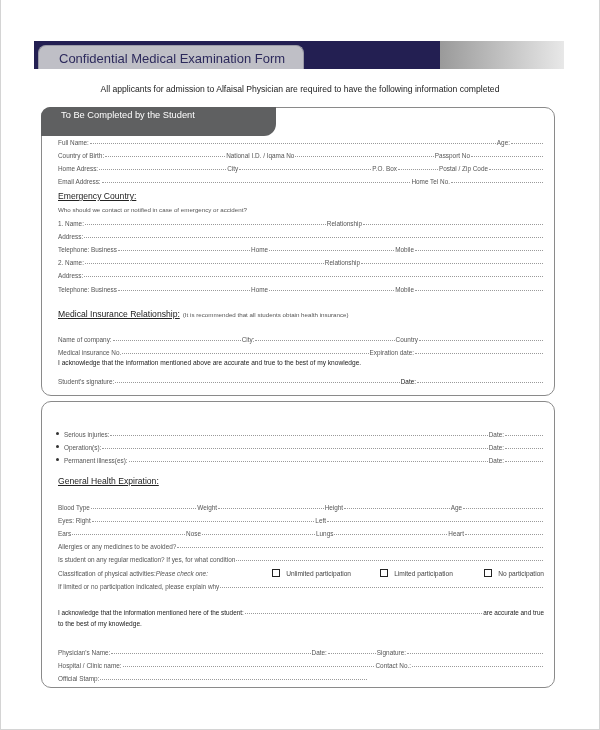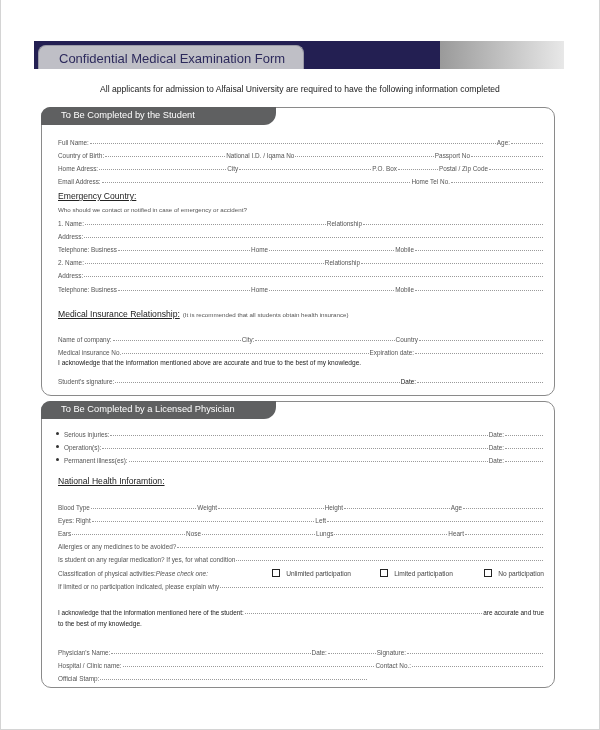--- a/index.html
+++ b/index.html
@@ -16,21 +16,21 @@
   .banner-tab { position: absolute; left: 4px; top: 4px; width: 266px; height: 24px;
     background: #bfbfc6; border-radius: 8px 8px 0 0; border: 1px solid #9a9aa6; border-bottom: none; }
   .banner-title { position: absolute; left: 20px; top: 5px; font-size: 13px; color: #2d2a5c; white-space: nowrap; }
 
   .intro { position: absolute; left: 0; width: 600px; top: 84px; text-align: center; font-size: 8.6px; color: #222; }
 
   
   .section { position: absolute; left: 41px; width: 514px; border: 1.2px solid #8a8a8a; border-radius: 10px; }
   .sec1 { top: 107px; height: 289px; }
   .sec2 { top: 401px; height: 287px; }
-  .sec-tab { position: absolute; left: -1px; top: -1px; width: 235px; height: 18px; background: #5f6061;
+  .sec-tab { position: absolute; left: -1px; top: -1px; width: 235px; height: 29px; background: #5f6061;
     border-radius: 9px 0 12px 0; }
   .sec-tab span { position: absolute; left: 20px; top: 3px; font-size: 9.3px; color: #fff; white-space: nowrap; }
 
   .row { position: absolute; left: 16px; right: 10px; height: 11px; font-size: 6.4px; color: #555;
     display: flex; align-items: flex-end; white-space: nowrap; }
   .lbl { flex: 0 0 auto; }
   .dots { flex: 1 1 auto; border-bottom: 1px dotted #9a9a9a; margin: 0 1px 2px 1px; min-width: 6px; }
   .heading { position: absolute; left: 16px; font-size: 8.6px; color: #222; text-decoration: underline; white-space: nowrap; }
   .heading small { font-size: 6.2px; text-decoration: none; color: #555; display: inline-block; margin-left: 3px; }
   .plain { position: absolute; left: 16px; font-size: 6.6px; color: #222; white-space: nowrap; }
@@ -45,21 +45,21 @@
 <div class="page-frame"></div>
 
 <div class="banner">
   <div class="banner-navy"></div>
   <div class="banner-grad"></div>
   <div class="banner-tab">
     <span class="banner-title">Confidential Medical Examination Form</span>
   </div>
 </div>
 
-<div class="intro">All applicants for admission to Alfaisal University are required to have the following information completed</div>
+<div class="intro">All applicants for admission to Alfaisal Physician are required to have the following information completed</div>
 
 <div class="section sec1">
   <div class="sec-tab">
     <span>To Be Completed by the Student</span>
   </div>
 
   <div class="row" style="top:27px;">
     <span class="lbl">Full Name:</span>
     <span class="dots"></span>
     <span class="lbl">Age:</span>
@@ -151,23 +151,20 @@
   <div class="plain" style="top:251px;">I acknowledge that the information mentioned above are accurate and true to the best of my knowledge.</div>
   <div class="row" style="top:266px;">
     <span class="lbl">Student's signature:</span>
     <span class="dots"></span>
     <span class="lbl" style="color:#222;">Date:</span>
     <span class="dots" style="flex:0 0 126px"></span>
   </div>
 </div>
 
 <div class="section sec2">
-  <div class="sec-tab">
-    <span>To Be Completed by a Licensed Physician</span>
-  </div>
 
   <div class="row" style="top:25px;left:10px;">
     <span class="bullet"></span>
     <span class="lbl">Serious injuries:</span>
     <span class="dots"></span>
     <span class="lbl">Date:</span>
     <span class="dots" style="flex:0 0 38px"></span>
   </div>
   <div class="row" style="top:38px;left:10px;">
     <span class="bullet"></span>
@@ -177,21 +174,21 @@
     <span class="dots" style="flex:0 0 38px"></span>
   </div>
   <div class="row" style="top:51px;left:10px;">
     <span class="bullet"></span>
     <span class="lbl">Permanent illness(es):</span>
     <span class="dots"></span>
     <span class="lbl">Date:</span>
     <span class="dots" style="flex:0 0 38px"></span>
   </div>
 
-  <div class="heading" style="top:74px;">National Health Inforamtion:</div>
+  <div class="heading" style="top:74px;">General Health Expiration:</div>
 
   <div class="row" style="top:98px;">
     <span class="lbl">Blood Type</span>
     <span class="dots"></span>
     <span class="lbl">Weight</span>
     <span class="dots"></span>
     <span class="lbl">Height</span>
     <span class="dots"></span>
     <span class="lbl">Age</span>
     <span class="dots" style="flex:0 0 80px"></span>

